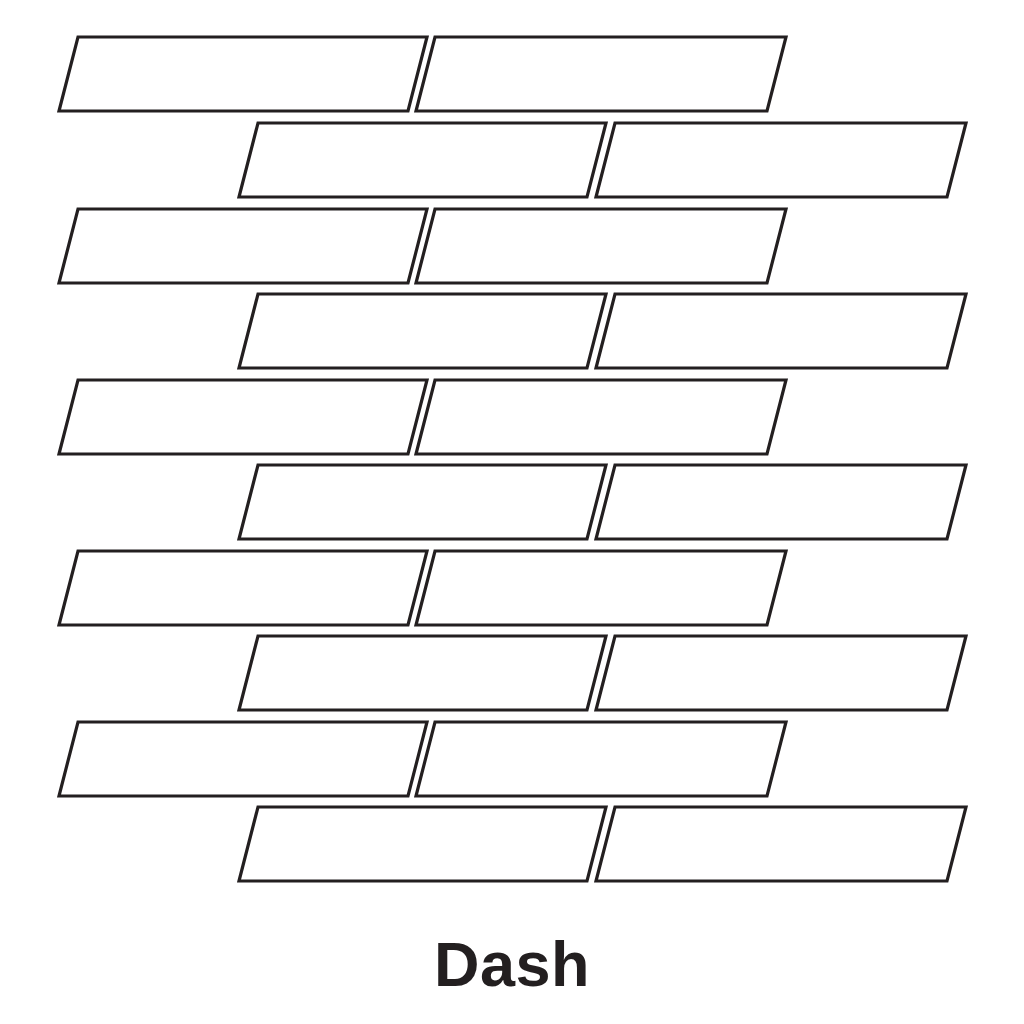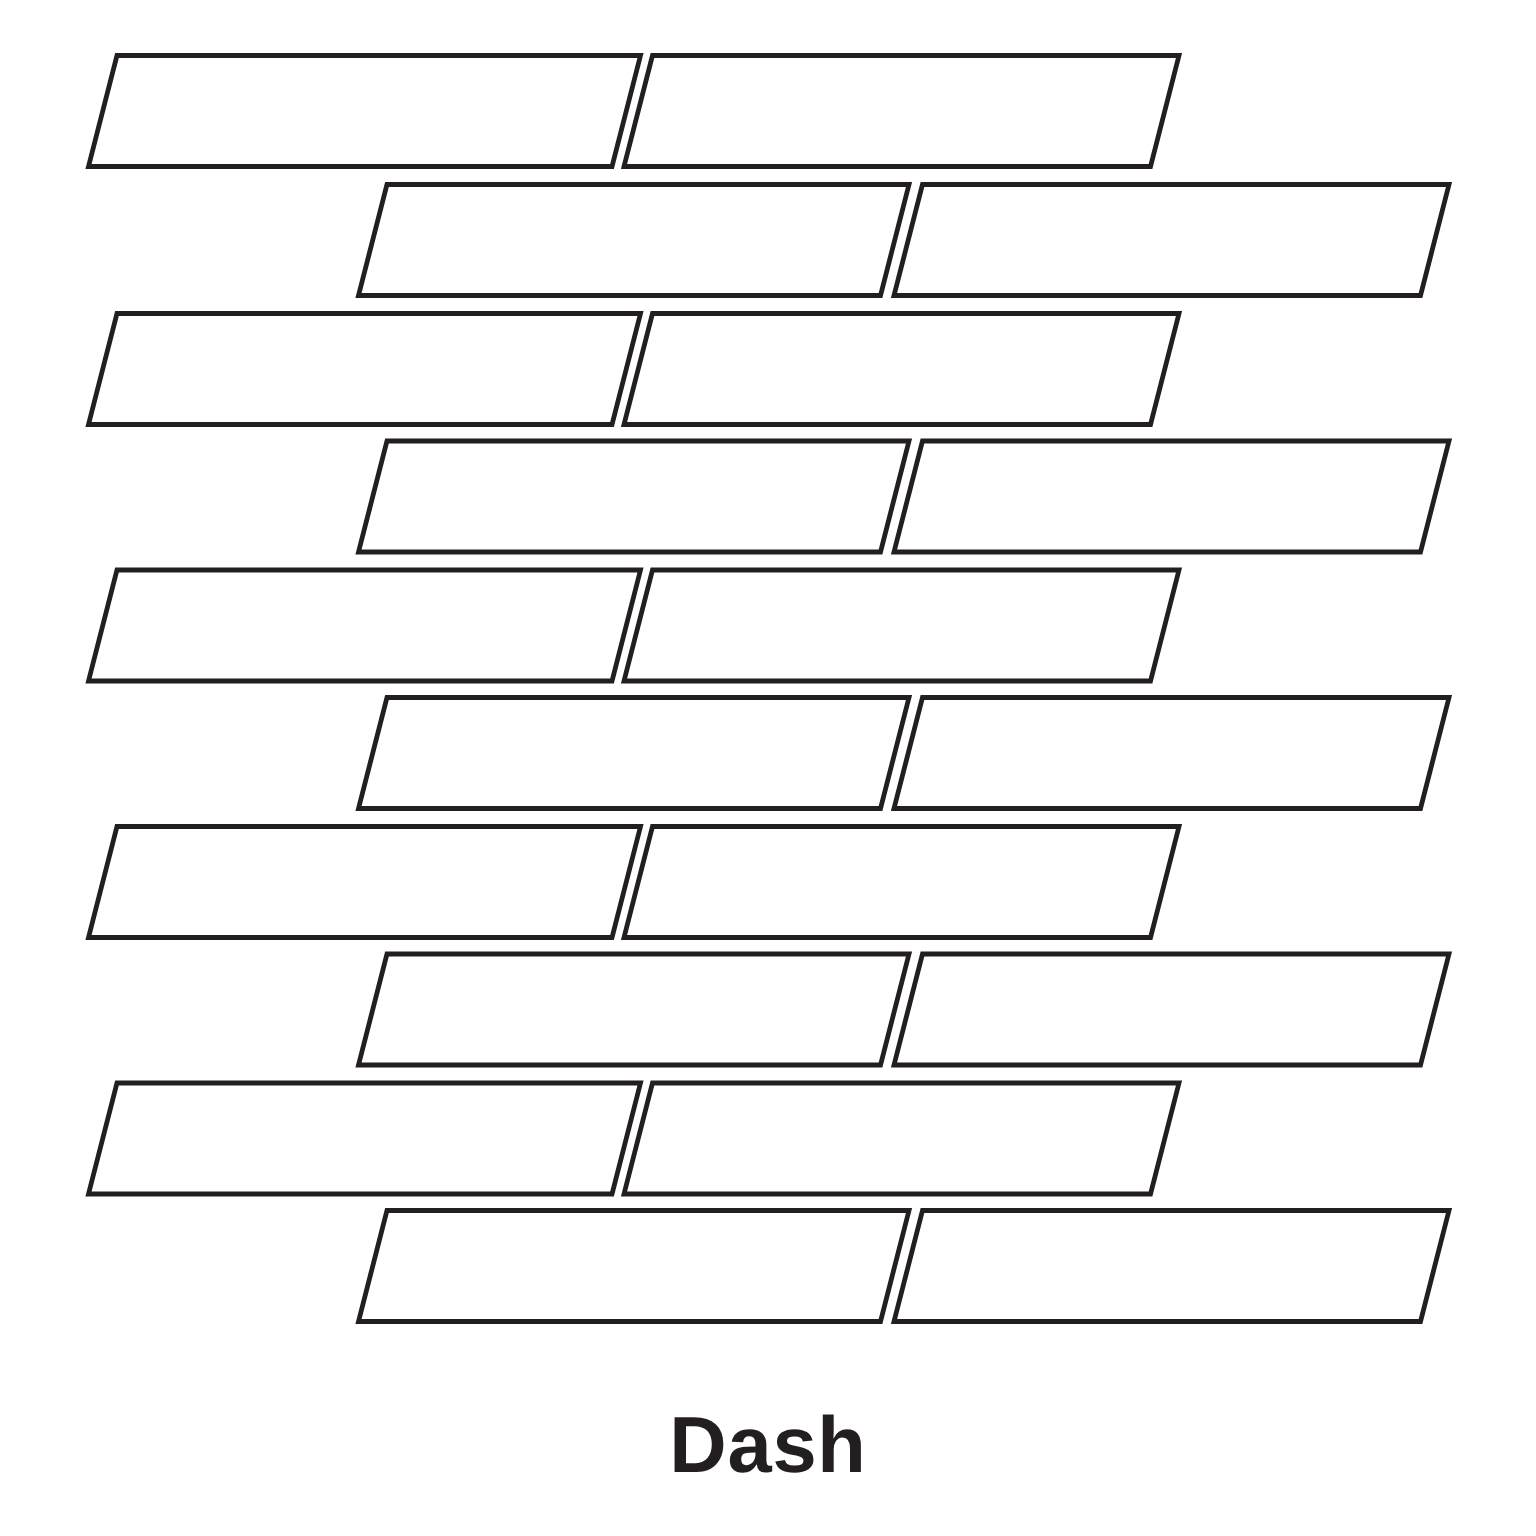--- a/index.html
+++ b/index.html
@@ -36,21 +36,21 @@
     stroke-miterlimit: 10;
   }
   #pattern-caption {
     position: absolute;
     left: 0;
     top: 928px;
     width: 1024px;
     text-align: center;
     font-family: "Liberation Sans", sans-serif;
     font-weight: bold;
-    font-size: 53px;
+    font-size: 63px;
     letter-spacing: 0.5px;
     color: #231f20;
     line-height: 72px;
     white-space: nowrap;
   }
 </style>
 </head>
 <body>
 
 <div id="pattern-figure">

